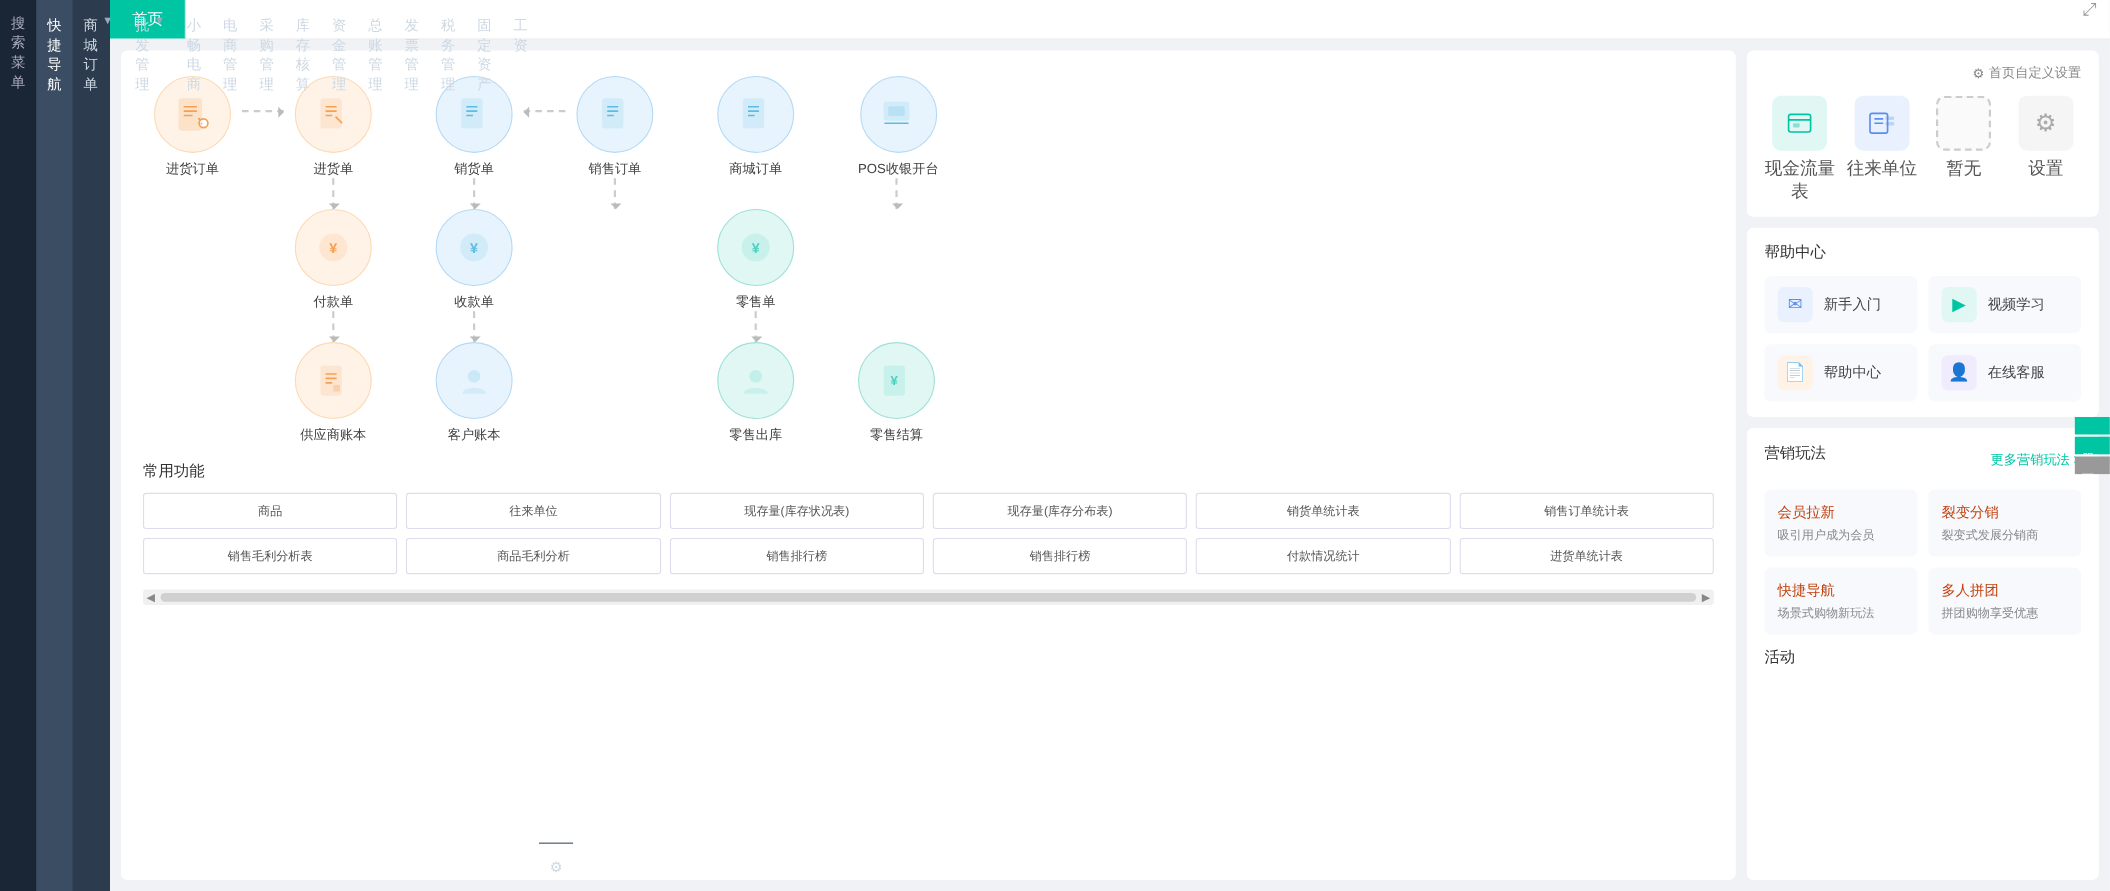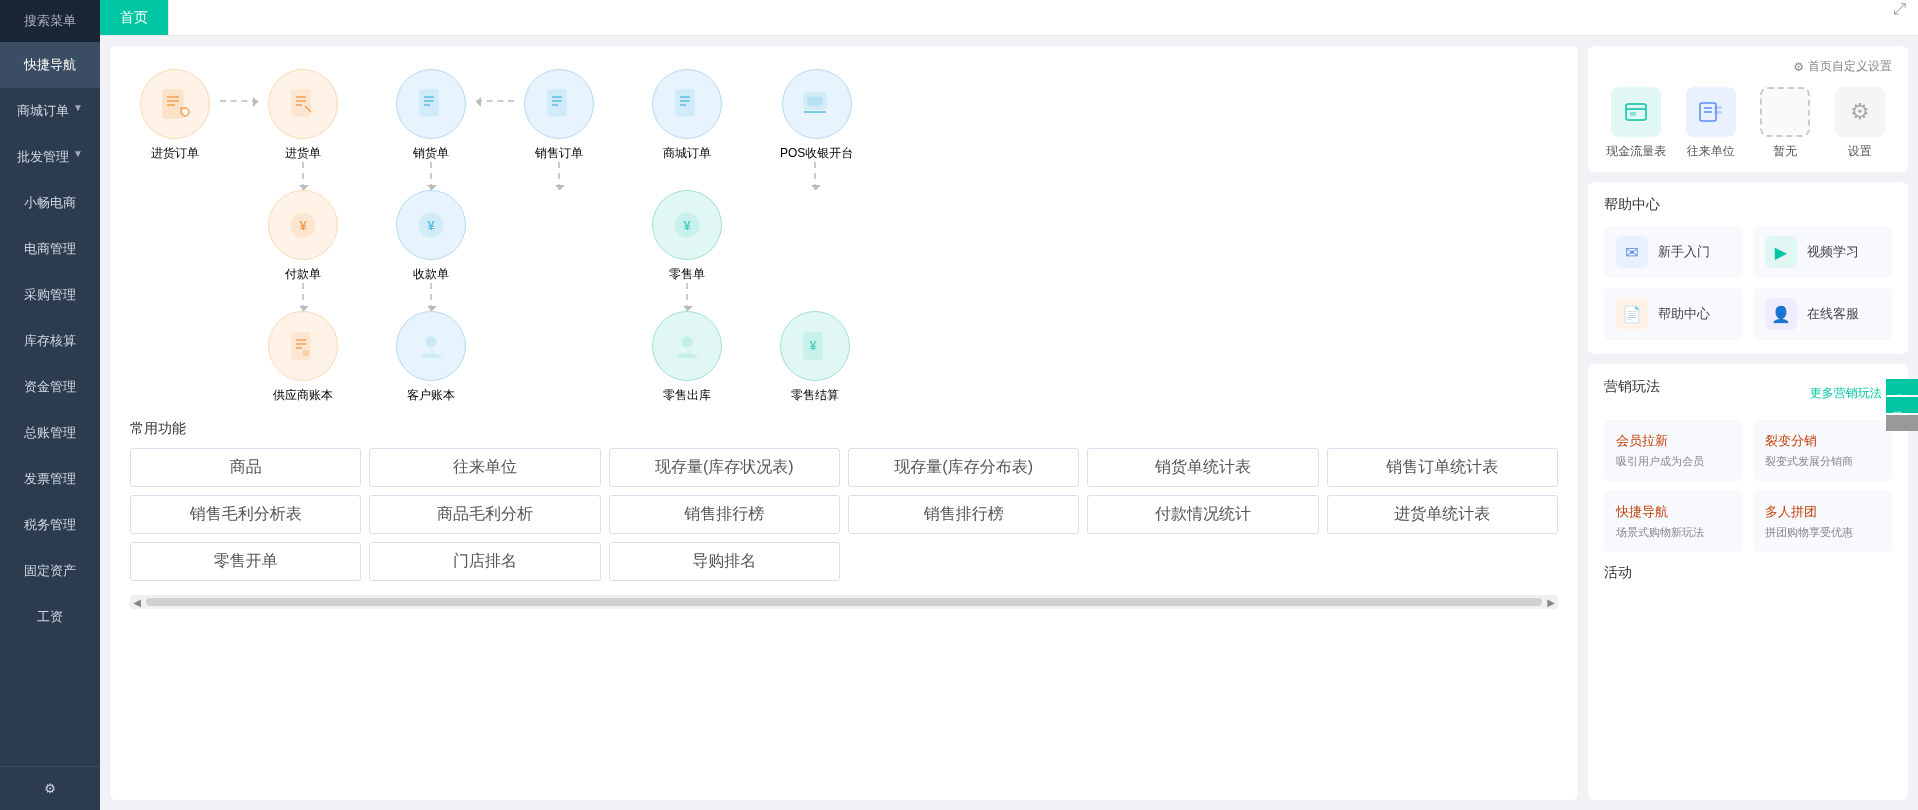--- a/index.html
+++ b/index.html
@@ -3,21 +3,21 @@
   <meta charset="utf-8">
   <style>
     * { margin: 0; padding: 0; box-sizing: border-box; }
     body { font-family: "Microsoft YaHei", "PingFang SC", sans-serif; font-size: 13px; background: #f0f2f5; display: flex; height: 810px; overflow: hidden; }
 
     
     .sidebar {
       width: 100px;
       background: #2d3b4e;
       display: flex;
-      flex-direction: column;
+      flex-direction: row;
       flex-shrink: 0;
       height: 100%;
       position: relative;
       z-index: 10;
     }
     .sidebar-search {
       background: #1a2636;
       color: #aab;
       font-size: 13px;
       padding: 12px 10px;
@@ -119,38 +119,38 @@
       display: flex;
       align-items: center;
       justify-content: center;
       font-size: 26px;
       margin-bottom: 6px;
       flex-shrink: 0;
     }
     .circle-orange { background: #fff3e8; color: #f5a053; border: 1px solid #fcd9b2; }
     .circle-blue { background: #e8f4fd; color: #5bbce4; border: 1px solid #b3d9f5; }
     .circle-teal { background: #e0f7f4; color: #4dd0c0; border: 1px solid #9ee0d8; }
-    .flow-label { font-size: 12px; color: #000000; text-align: center; }
+    .flow-label { font-size: 12px; color: #404040; text-align: center; }
 
     
     .common-functions { margin-top: 10px; }
     .cf-title { font-size: 14px; color: #333; margin-bottom: 10px; font-weight: 500; }
     .cf-grid {
       display: grid;
       grid-template-columns: repeat(6, 1fr);
       gap: 8px;
       margin-bottom: 8px;
     }
     .cf-btn {
       background: #fff;
       border: 1px solid #dde;
       border-radius: 3px;
       padding: 8px 4px;
       text-align: center;
-      font-size: 16px;
+      font-size: 11px;
       color: #555;
       cursor: pointer;
     }
 
     .scroll-bar-area {
       margin-top: 10px;
       height: 14px;
       background: #f0f0f0;
       border-radius: 3px;
       position: relative;
@@ -220,21 +220,21 @@
       border-radius: 8px;
       display: flex;
       align-items: center;
       justify-content: center;
       font-size: 22px;
     }
     .qi-icon-teal { background: #e0f7f4; color: #00c5a3; }
     .qi-icon-blue { background: #e8f1fd; color: #5b8dee; }
     .qi-icon-gray { background: #f5f5f5; color: #bbb; }
     .qi-icon-lgray { background: #f5f5f5; color: #999; }
-    .qi-label { font-size: 12px; color: #555; text-align: center; }
+    .qi-label { font-size: 16px; color: #555; text-align: center; }
 
     
     .help-panel {
       background: #fff;
       border-radius: 6px;
       padding: 14px 16px;
     }
     .panel-title { font-size: 14px; color: #333; font-weight: 500; margin-bottom: 12px; }
     .help-grid {
       display: grid;
@@ -730,25 +730,20 @@
           <div class="cf-btn">销售订单统计表</div>
         </div>
         <div class="cf-grid">
           <div class="cf-btn">销售毛利分析表</div>
           <div class="cf-btn">商品毛利分析</div>
           <div class="cf-btn">销售排行榜</div>
           <div class="cf-btn">销售排行榜</div>
           <div class="cf-btn">付款情况统计</div>
           <div class="cf-btn">进货单统计表</div>
         </div>
-        <div style="display:grid; grid-template-columns: repeat(6, 1fr); gap:8px;">
-          <div class="cf-btn">零售开单</div>
-          <div class="cf-btn">门店排名</div>
-          <div class="cf-btn">导购排名</div>
-        </div>
       </div>
 
       <div class="scroll-bar-area" style="margin-top:14px;">
         <div class="scroll-arrow">◀</div>
         <div class="scroll-bar-thumb"></div>
         <div class="scroll-arrow" style="position:absolute;right:0;">▶</div>
       </div>
 
     </div>
 

